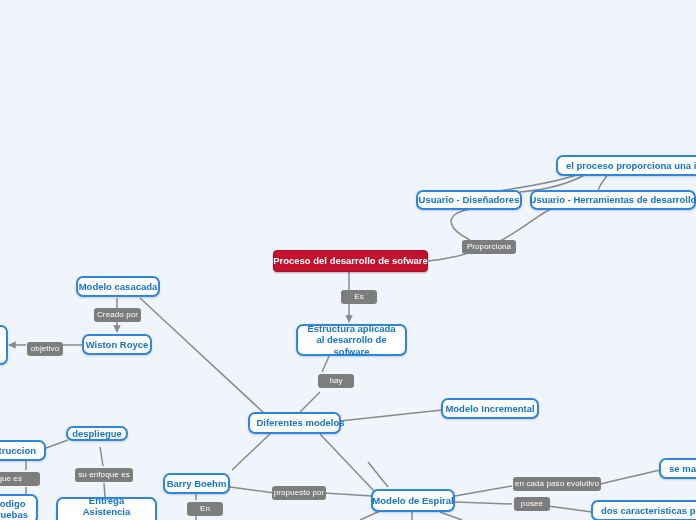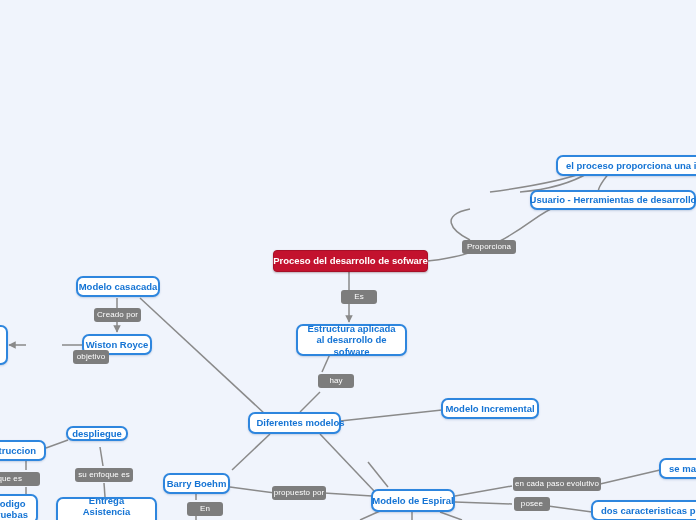--- a/index.html
+++ b/index.html
@@ -144,20 +144,21 @@
       <line x1="440" y1="512" x2="462" y2="520"></line>
     </g>
   </svg>
 
   <div class="node root" style="left:273px; top:250px; width:155px; height:22px;">Proceso del desarrollo de sofware</div>
 
   <div class="node topic wrap" style="left:296px; top:324px; width:111px; height:32px;">Estructura aplicada al desarrollo de sofware</div>
 
   <div class="node topic" style="left:556px; top:155px; width:150px; height:21px; justify-content:flex-start;">el proceso proporciona una iterac</div>
 
+  <div class="node topic" style="left:416px; top:190px; width:106px; height:20px;">Usuario - Diseñadores</div>
 
   <div class="node topic" style="left:76px; top:276px; width:84px; height:21px;">Modelo casacada</div>
 
   <div class="node topic" style="left:530px; top:190px; width:166px; height:20px;">Usuario - Herramientas de desarrollo</div>
 
   <div class="node topic" style="left:82px; top:334px; width:70px; height:21px;">Wiston Royce</div>
 
   <div class="node topic" style="left:-14px; top:325px; width:22px; height:40px;"></div>
 
   <div class="node topic" style="left:248px; top:412px; width:93px; height:22px;padding-left:20px;">Diferentes modelos</div>
@@ -180,21 +181,21 @@
   <div class="node topic" style="left:659px; top:458px; width:52px; height:21px; justify-content:flex-start;">se marc</div>
 
   <div class="node topic" style="left:591px; top:500px; width:118px; height:21px; justify-content:flex-start;">dos caracteristicas princ</div>
 
   <div class="elabel" style="left:341px; top:290px; width:18px; height:14px;">Es</div>
 
   <div class="elabel" style="left:462px; top:240px; width:54px; height:14px;">Proporciona</div>
 
   <div class="elabel" style="left:94px; top:308px; width:47px; height:14px;">Creado por</div>
 
-  <div class="elabel" style="left:27px; top:350px; width:34px; height:14px;margin-left:46px;">objetivo</div>
+  <div class="elabel" style="left:27px; top:342px; width:34px; height:14px;">objetivo</div>
 
   <div class="elabel" style="left:318px; top:374px; width:21px; height:14px;">hay</div>
 
   <div class="elabel" style="left:75px; top:468px; width:58px; height:14px;">su enfoque es</div>
 
   <div class="elabel" style="left:-8px; top:472px; width:48px; height:14px; justify-content:flex-end;">enfoque es</div>
 
   <div class="elabel" style="left:187px; top:502px; width:18px; height:14px;">En</div>
 
   <div class="elabel" style="left:272px; top:486px; width:54px; height:14px;">propuesto por</div>

